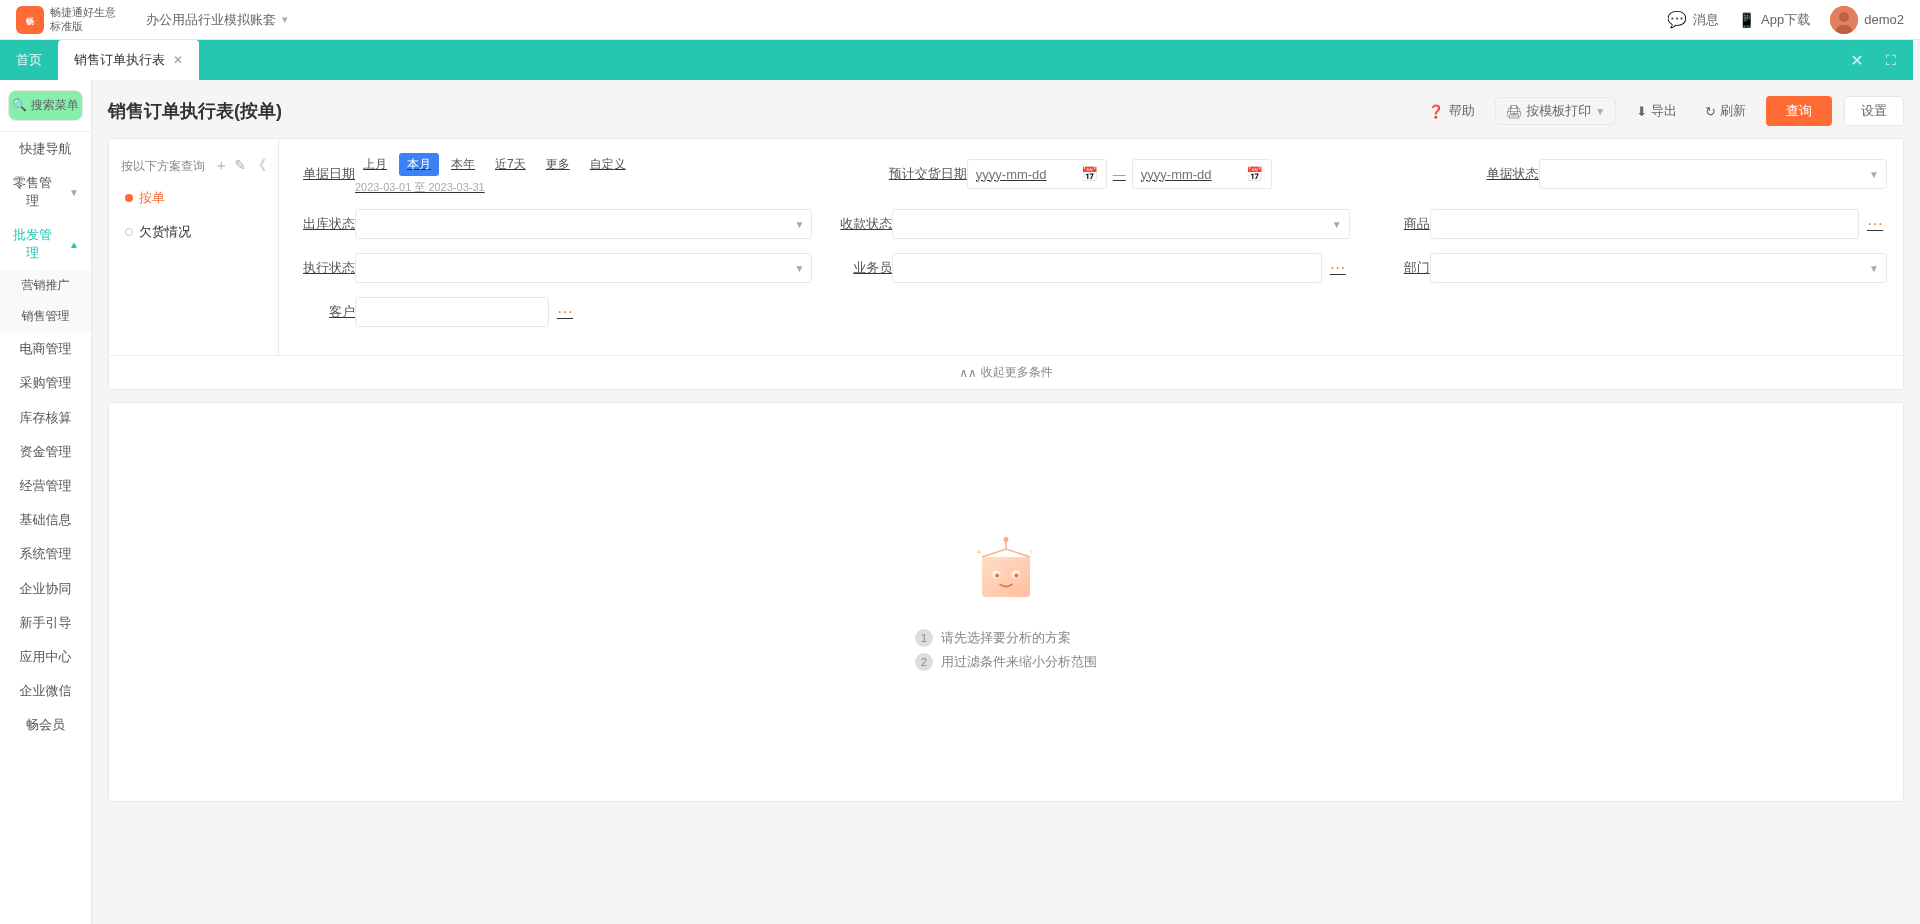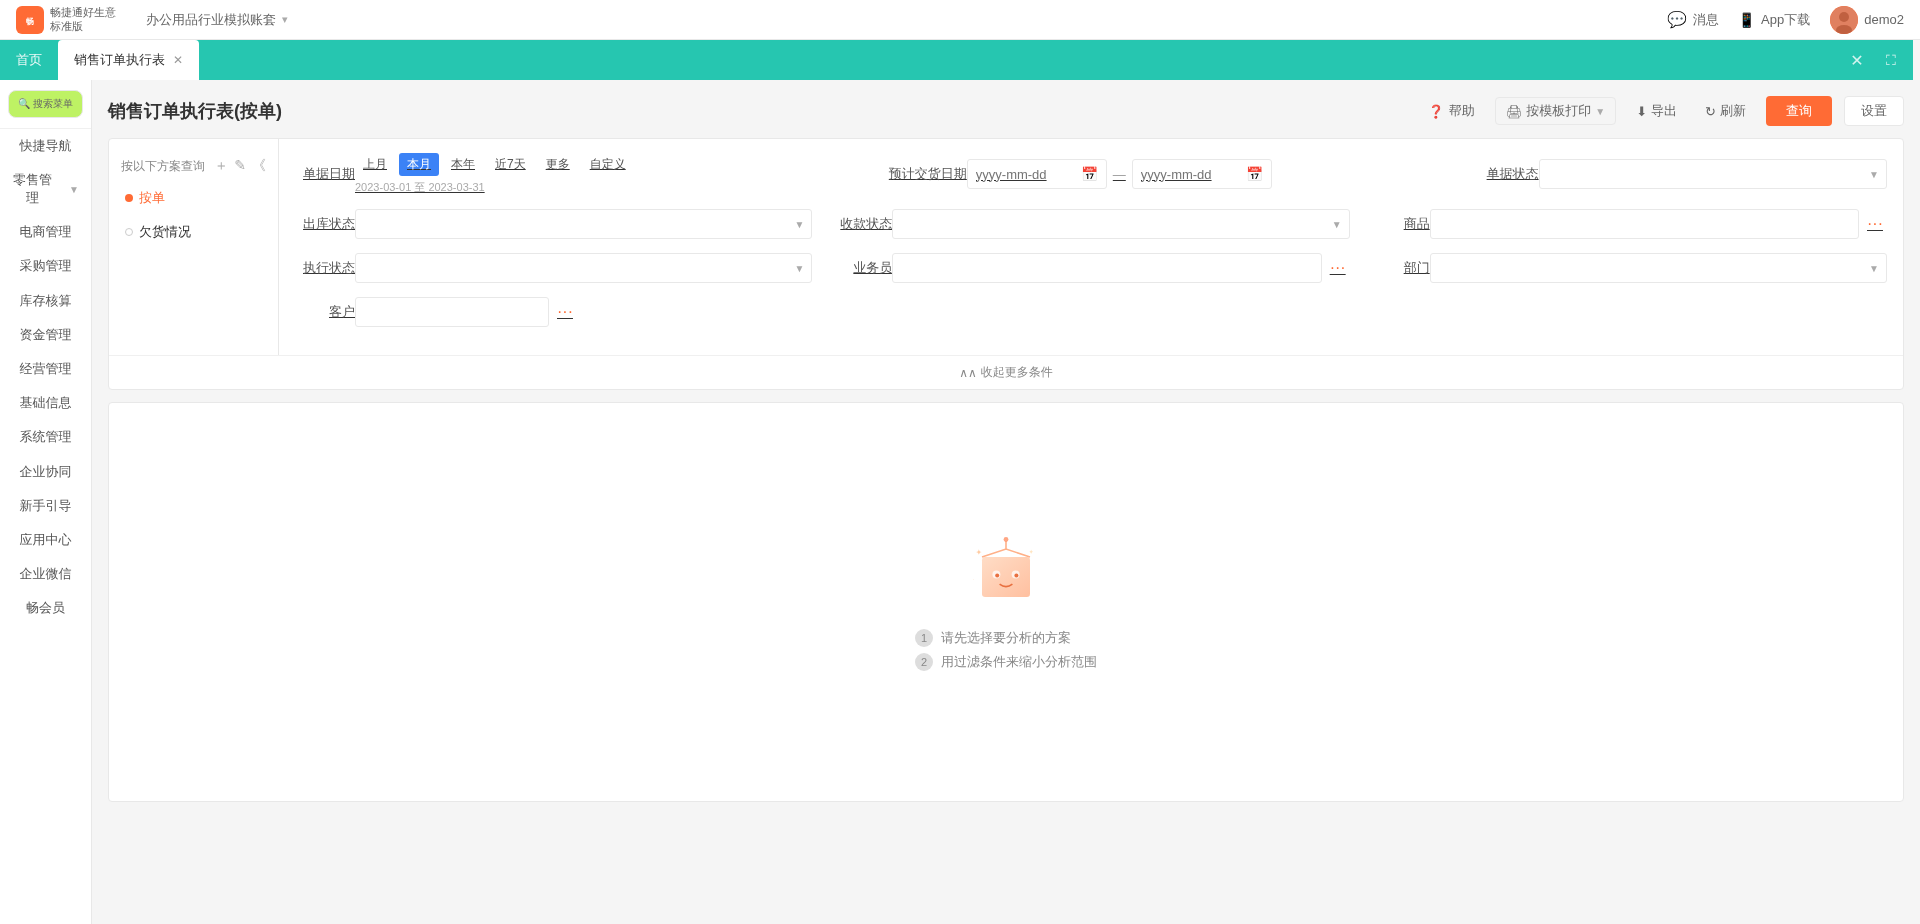--- a/index.html
+++ b/index.html
@@ -129,25 +129,25 @@
       overflow-y: auto;
       z-index: 98;
     }
     .sidebar-search {
       padding: 10px 8px;
       border-bottom: 1px solid #f0f0f0;
     }
     .sidebar-search-btn {
       width: 100%;
       padding: 6px 0;
-      background: #bef264;
+      background: #86efac;
       border: 1px solid #e8e8e8;
       border-radius: 8px;
       color: #666;
-      font-size: 10px;
+      font-size: 12px;
       cursor: pointer;
       text-align: center;
     }
     .sidebar-item {
       padding: 8px 12px;
       color: #555;
       font-size: 13px;
       cursor: pointer;
       text-align: center;
       line-height: 1.4;
@@ -517,20 +517,32 @@
       🔍 <span>搜索菜单</span>
     </button>
   </div>
   <div class="sidebar-item">
     <span>快捷导航</span>
   </div>
   <div class="sidebar-group">
     <div class="sidebar-group-title">
       <span>零售管理</span>
       <span style="font-size:10px;color:#aaa;">▼</span>
+    </div>
+  </div>
+  <div class="sidebar-group">
+    <div class="sidebar-group-title expanded">
+      <span>批发管理</span>
+      <span style="font-size:10px;color:#26c6b0;">▲</span>
+    </div>
+    <div class="sidebar-sub-item">
+      <span>营销推广</span>
+    </div>
+    <div class="sidebar-sub-item">
+      <span>销售管理</span>
     </div>
   </div>
   <div class="sidebar-item">
     <span>电商管理</span>
   </div>
   <div class="sidebar-item">
     <span>采购管理</span>
   </div>
   <div class="sidebar-item">
     <span>库存核算</span>

